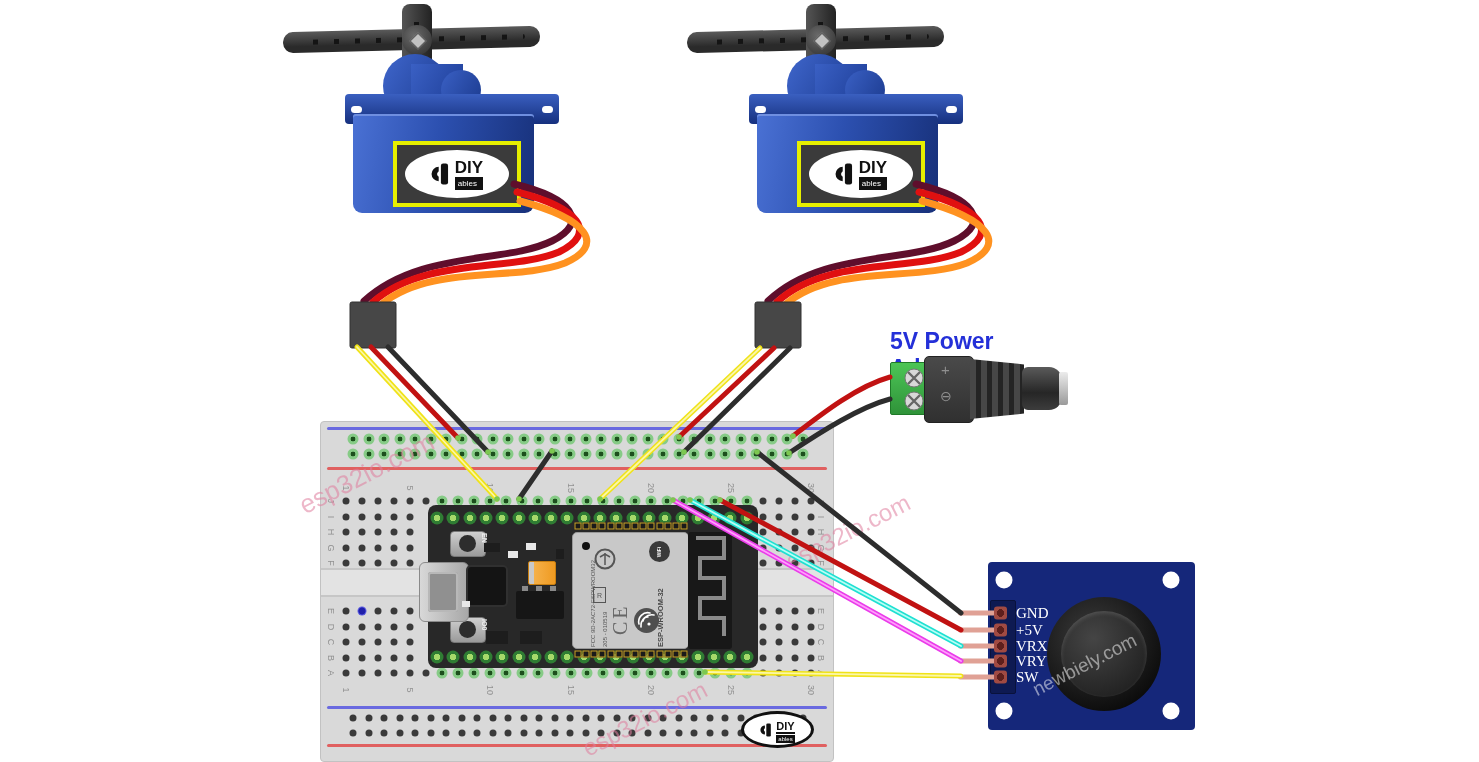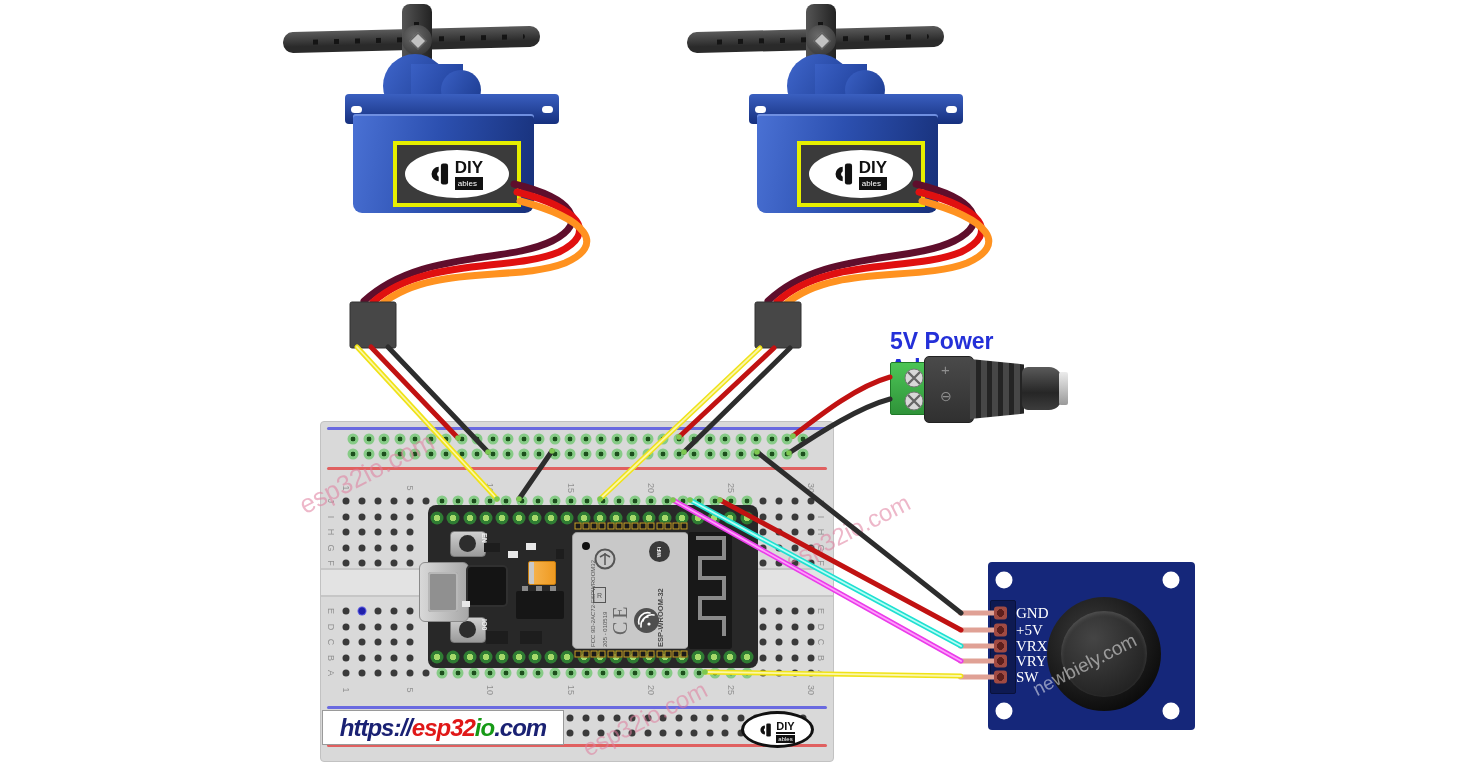--- a/index.html
+++ b/index.html
@@ -486,26 +486,20 @@
         <span class="bb-num" style="left:249.56px;top:268px;">15</span>
         <span class="bb-num" style="left:329.76px;top:66px;">20</span>
         <span class="bb-num" style="left:329.76px;top:268px;">20</span>
         <span class="bb-num" style="left:409.96px;top:66px;">25</span>
         <span class="bb-num" style="left:409.96px;top:268px;">25</span>
         <span class="bb-num" style="left:490.15999999999997px;top:66px;">30</span>
         <span class="bb-num" style="left:490.15999999999997px;top:268px;">30</span>
       </div>
   </div>
 
-  <div class="abs footer-label">
-    <span class="u-navy">https://</span>
-      <span class="u-red">esp32</span>
-      <span class="u-green">io</span>
-      <span class="u-navy">.com</span>
-  </div>
   <div class="abs brand-oval">
     <svg width="14" height="16" viewBox="0 0 40 46">
       <path d="M14,10 A13,13 0 1,0 14,36 L14,28 Q8,23 14,18 Z" fill="#111"></path>
       <rect x="18" y="4" width="13" height="38" rx="4" fill="#111"></rect>
     </svg>
     <span><span class="diy">DIY</span><span class="ables">ables</span></span>
   </div>
 
   <div class="abs esp32">
     <div id="esp-pins">

